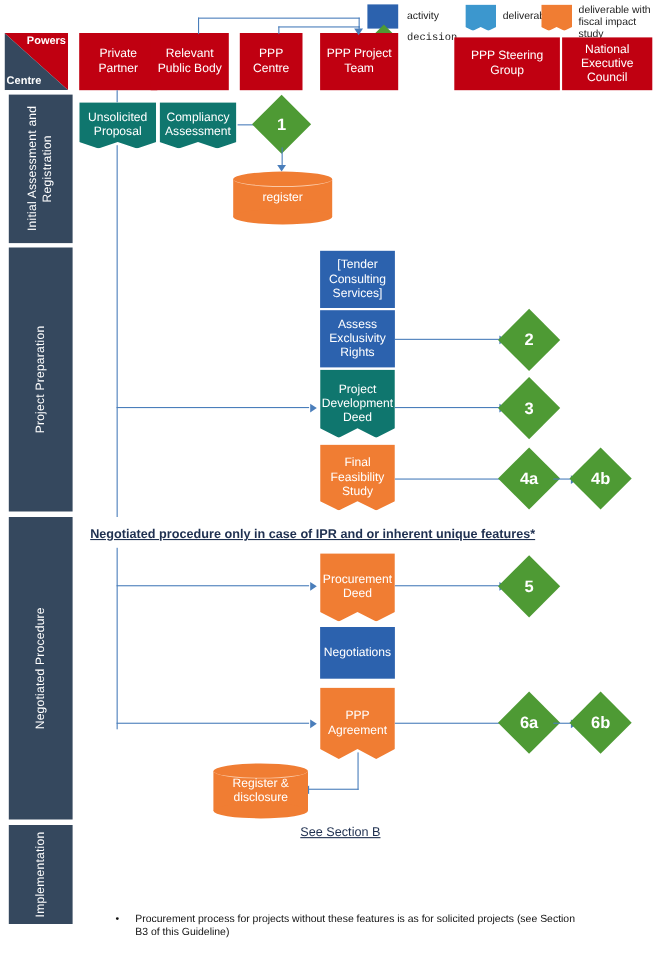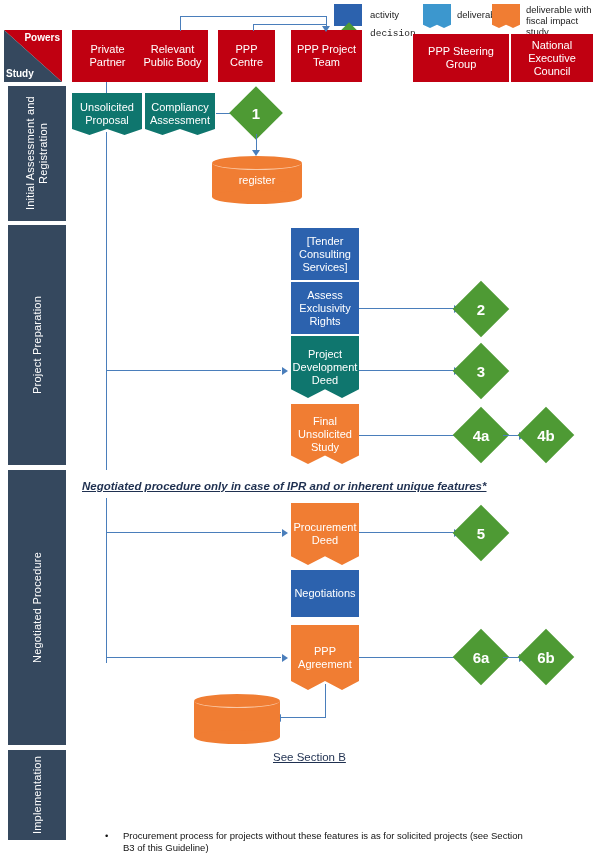--- a/index.html
+++ b/index.html
@@ -57,21 +57,21 @@
   .ln-v{width:1.4px;}
   .arw{position:absolute;width:0;height:0;}
   .arw-r{border-left:6px solid #4A7EBB;border-top:4px solid transparent;
          border-bottom:4px solid transparent;}
   .arw-l{border-right:6px solid #4A7EBB;border-top:4px solid transparent;
          border-bottom:4px solid transparent;}
   .arw-d{border-top:6px solid #4A7EBB;border-left:4px solid transparent;
          border-right:4px solid transparent;}
   
   .hdr-note{position:absolute;font-size:11.5px;font-weight:bold;color:#1F3050;
-            text-decoration:underline;font-style:italic;}
+            text-decoration:underline;}
   .see-b{position:absolute;font-size:11.5px;font-weight:normal;color:#1F3050;
          text-decoration:underline;}
   .footnote{position:absolute;font-size:9.5px;color:#111;line-height:12px;}
   .footnote .bullet{position:absolute;left:0;top:0;}
   .footnote .ftxt{margin-left:18px;display:block;}
 </style>
 </head>
 <body>
 
 <div class="legend-swatch sw-activity" style="left:334px;top:4px;"></div>
@@ -83,21 +83,21 @@
 <div class="legend-swatch sw-fiscal wave-bot" style="left:492px;top:4px;height:24px;"></div>
 <div class="legend-label" style="left:526px;top:4px;width:74px;">deliverable with fiscal impact study</div>
 
 <div class="legend-swatch sw-decision" style="left:340px;top:26px;"></div>
 <div class="legend-label" style="left:370px;top:28px;font-family:Liberation Mono, monospace;">decision</div>
 
 <div class="corner">
   <div class="tri-red"></div>
   <div class="tri-blue"></div>
   <div class="lbl lbl-powers">Powers</div>
-  <div class="lbl lbl-phase">Study</div>
+  <div class="lbl lbl-phase">Centre</div>
 </div>
 
 <div class="role-box" style="left:72px;top:30px;width:71px;height:52px;">Private Partner</div>
 <div class="role-box" style="left:137px;top:30px;width:71px;height:52px;">Relevant Public Body</div>
 <div class="role-box" style="left:218px;top:30px;width:57px;height:52px;">PPP Centre</div>
 <div class="role-box" style="left:291px;top:30px;width:71px;height:52px;">PPP Project Team</div>
 <div class="role-box" style="left:413px;top:34px;width:96px;height:48px;">PPP Steering Group</div>
 <div class="role-box" style="left:511px;top:34px;width:82px;height:48px;">National Executive Council</div>
 
 <div class="ln ln-v" style="left:180px;top:16px;height:15px;"></div>
@@ -141,21 +141,21 @@
   <div class="txt">register</div>
 </div>
 
 <div class="ln ln-v" style="left:106px;top:82px;height:11px;"></div>
 <div class="ln ln-v" style="left:106px;top:132px;height:338px;"></div>
 <div class="ln ln-v" style="left:106px;top:498px;height:165px;"></div>
 
 <div class="node n-activity" style="left:291px;top:228px;width:68px;height:52px;">[Tender Consulting Services]</div>
 <div class="node n-activity" style="left:291px;top:282px;width:68px;height:52px;">Assess Exclusivity Rights</div>
 <div class="node n-deliv wave-bot" style="left:291px;top:336px;width:68px;height:62px;">Project Development Deed</div>
-<div class="node n-fiscal wave-bot" style="left:291px;top:404px;width:68px;height:60px;">Final Unsolicited Study</div>
+<div class="node n-fiscal wave-bot" style="left:291px;top:404px;width:68px;height:60px;">Final Feasibility Study</div>
 
 <div class="ln ln-h" style="left:359px;top:308px;width:96px;"></div>
 <div class="arw arw-r" style="left:454px;top:305px;"></div>
 <div class="diamond" style="left:461px;top:289px;width:40px;height:40px;">
   <span>2</span>
 </div>
 
 <div class="ln ln-h" style="left:106px;top:370px;width:175px;"></div>
 <div class="arw arw-r" style="left:282px;top:367px;"></div>
 <div class="ln ln-h" style="left:359px;top:370px;width:96px;"></div>
@@ -201,20 +201,21 @@
 </div>
 
 <div class="ln ln-v" style="left:325px;top:684px;height:34px;"></div>
 <div class="ln ln-h" style="left:280px;top:717px;width:46px;"></div>
 <div class="arw arw-l" style="left:275px;top:714px;"></div>
 
 <div class="cyl" style="left:194px;top:694px;width:86px;height:50px;">
   <div class="body"></div>
   <div class="bot"></div>
   <div class="top"></div>
+  <div class="txt">Register &amp; disclosure</div>
 </div>
 
 <div class="see-b" style="left:273px;top:751px;">See Section B</div>
 
 <div class="footnote" style="left:105px;top:830px;width:430px;">
   <span class="bullet">•</span>
   <span class="ftxt">Procurement process for projects without these features is as for solicited projects (see Section B3 of this Guideline)</span>
 </div>
 
 </body></html>

